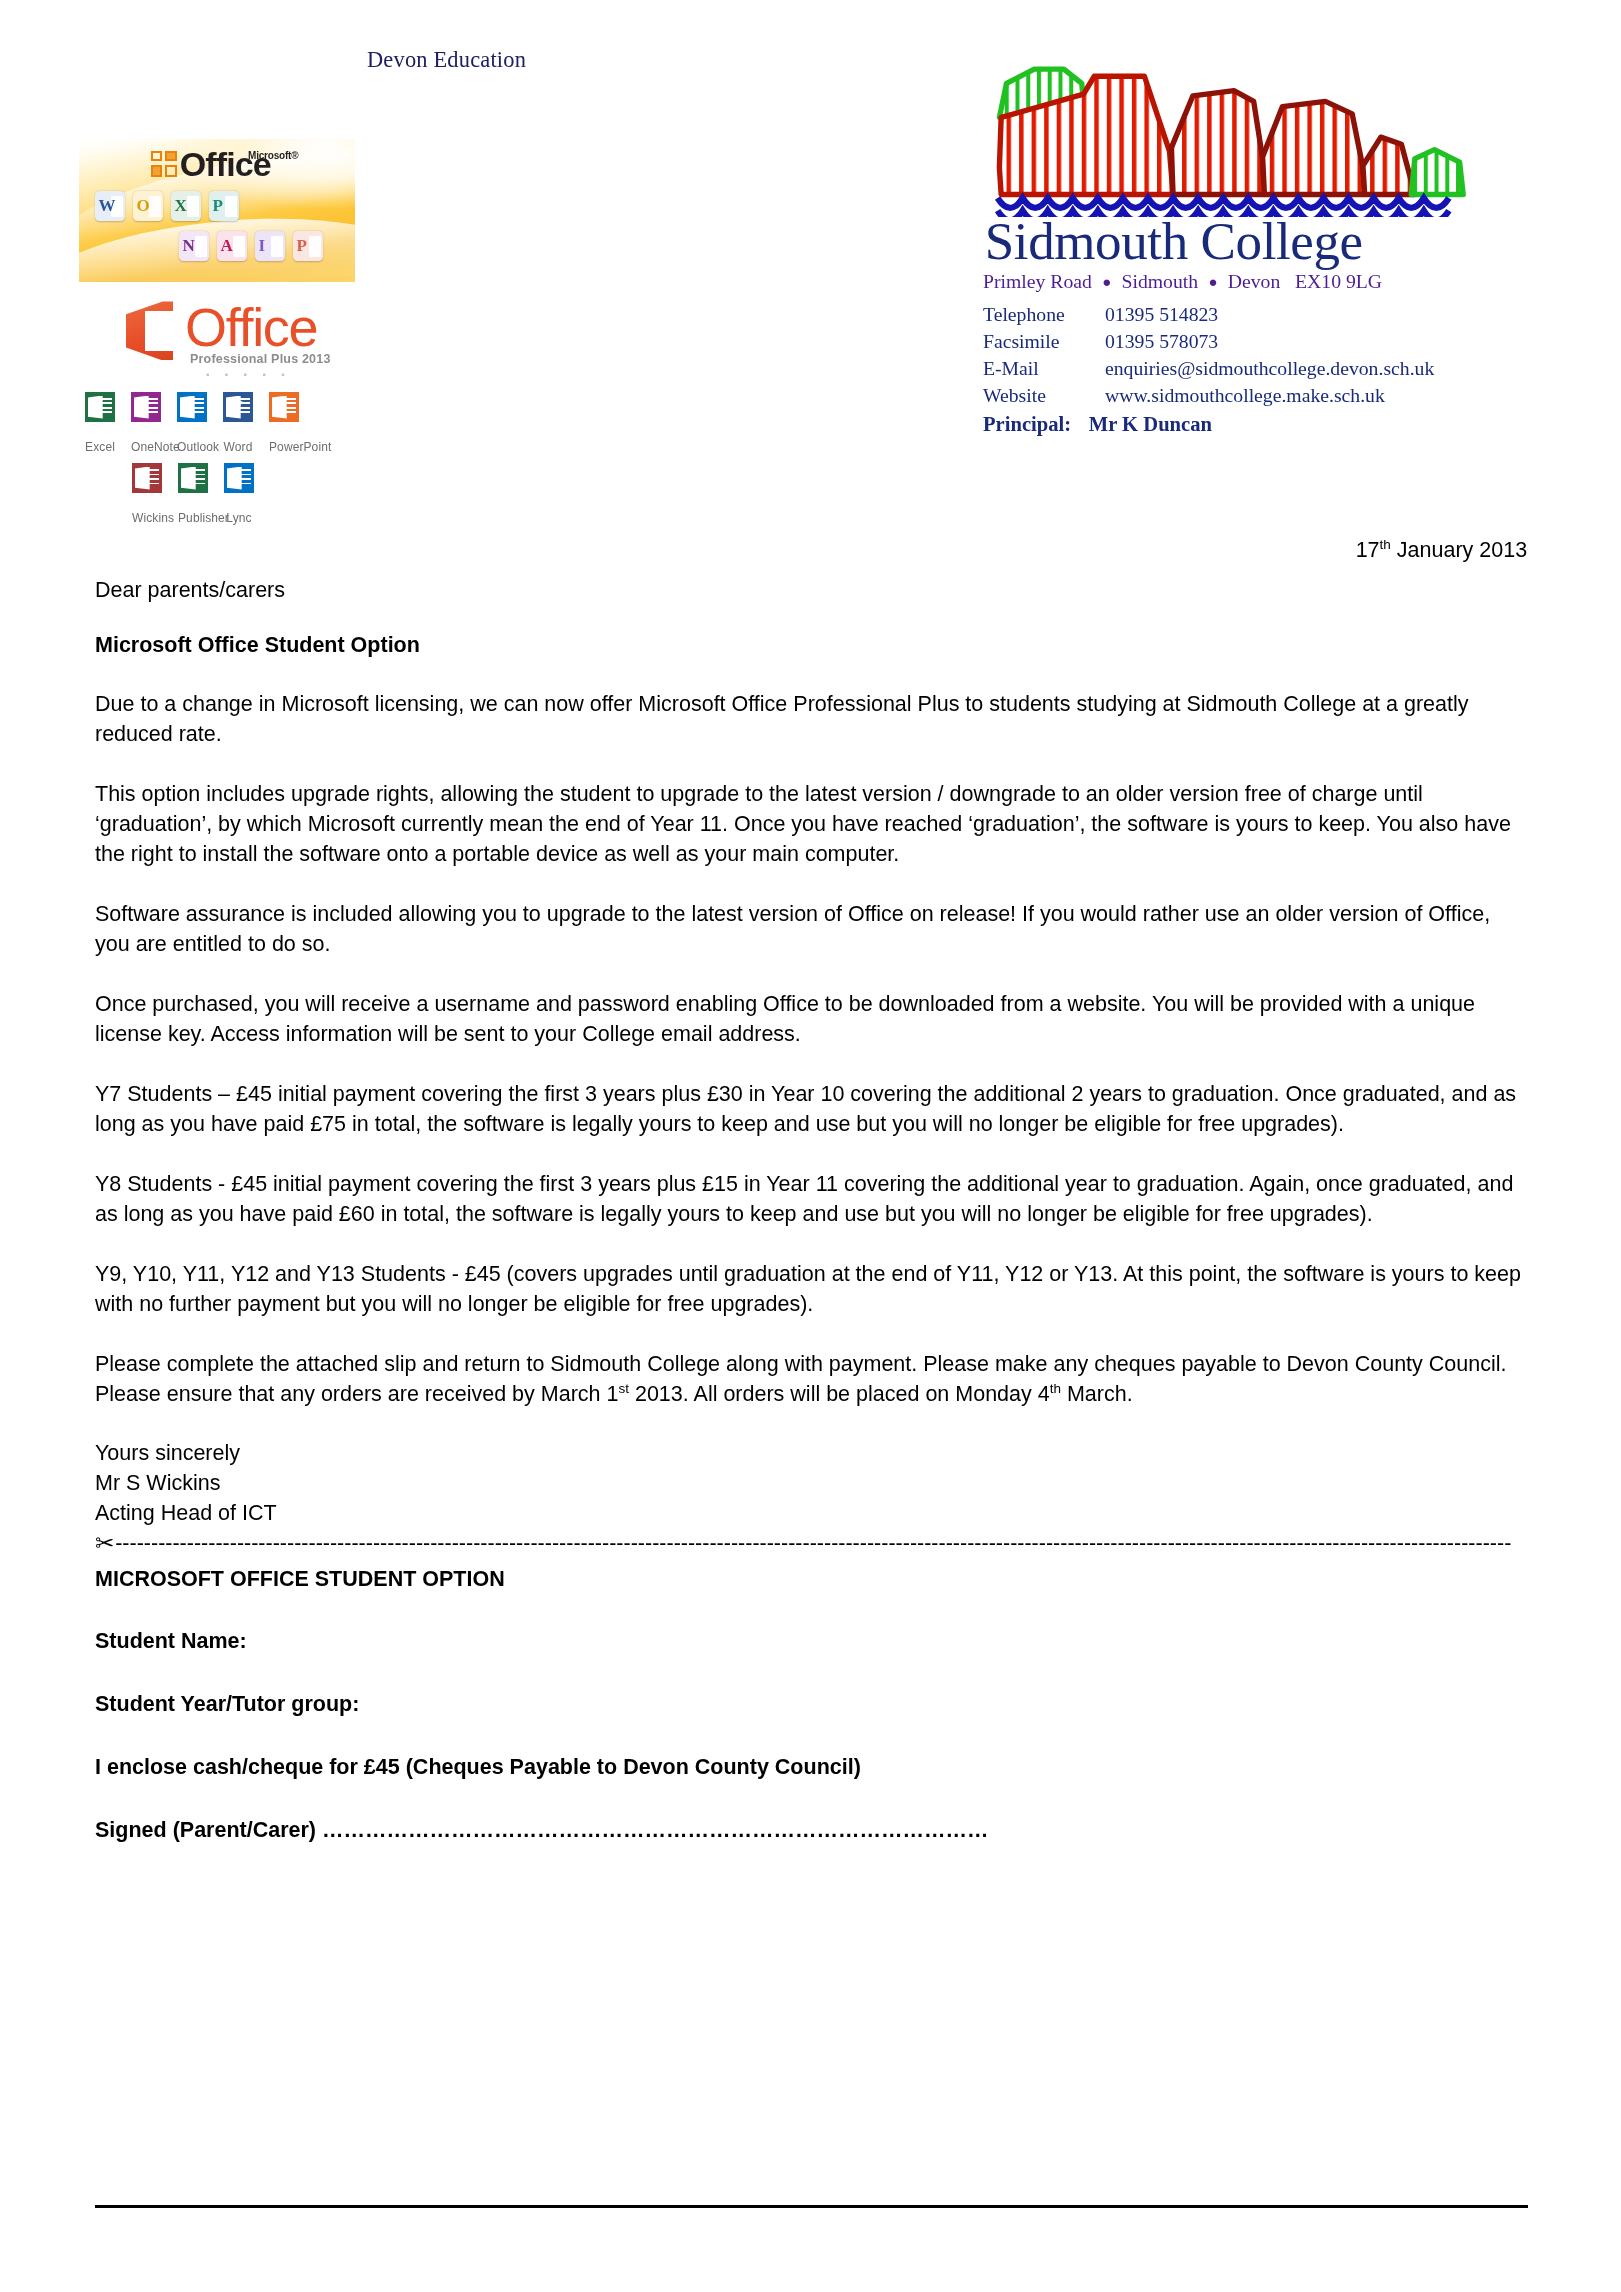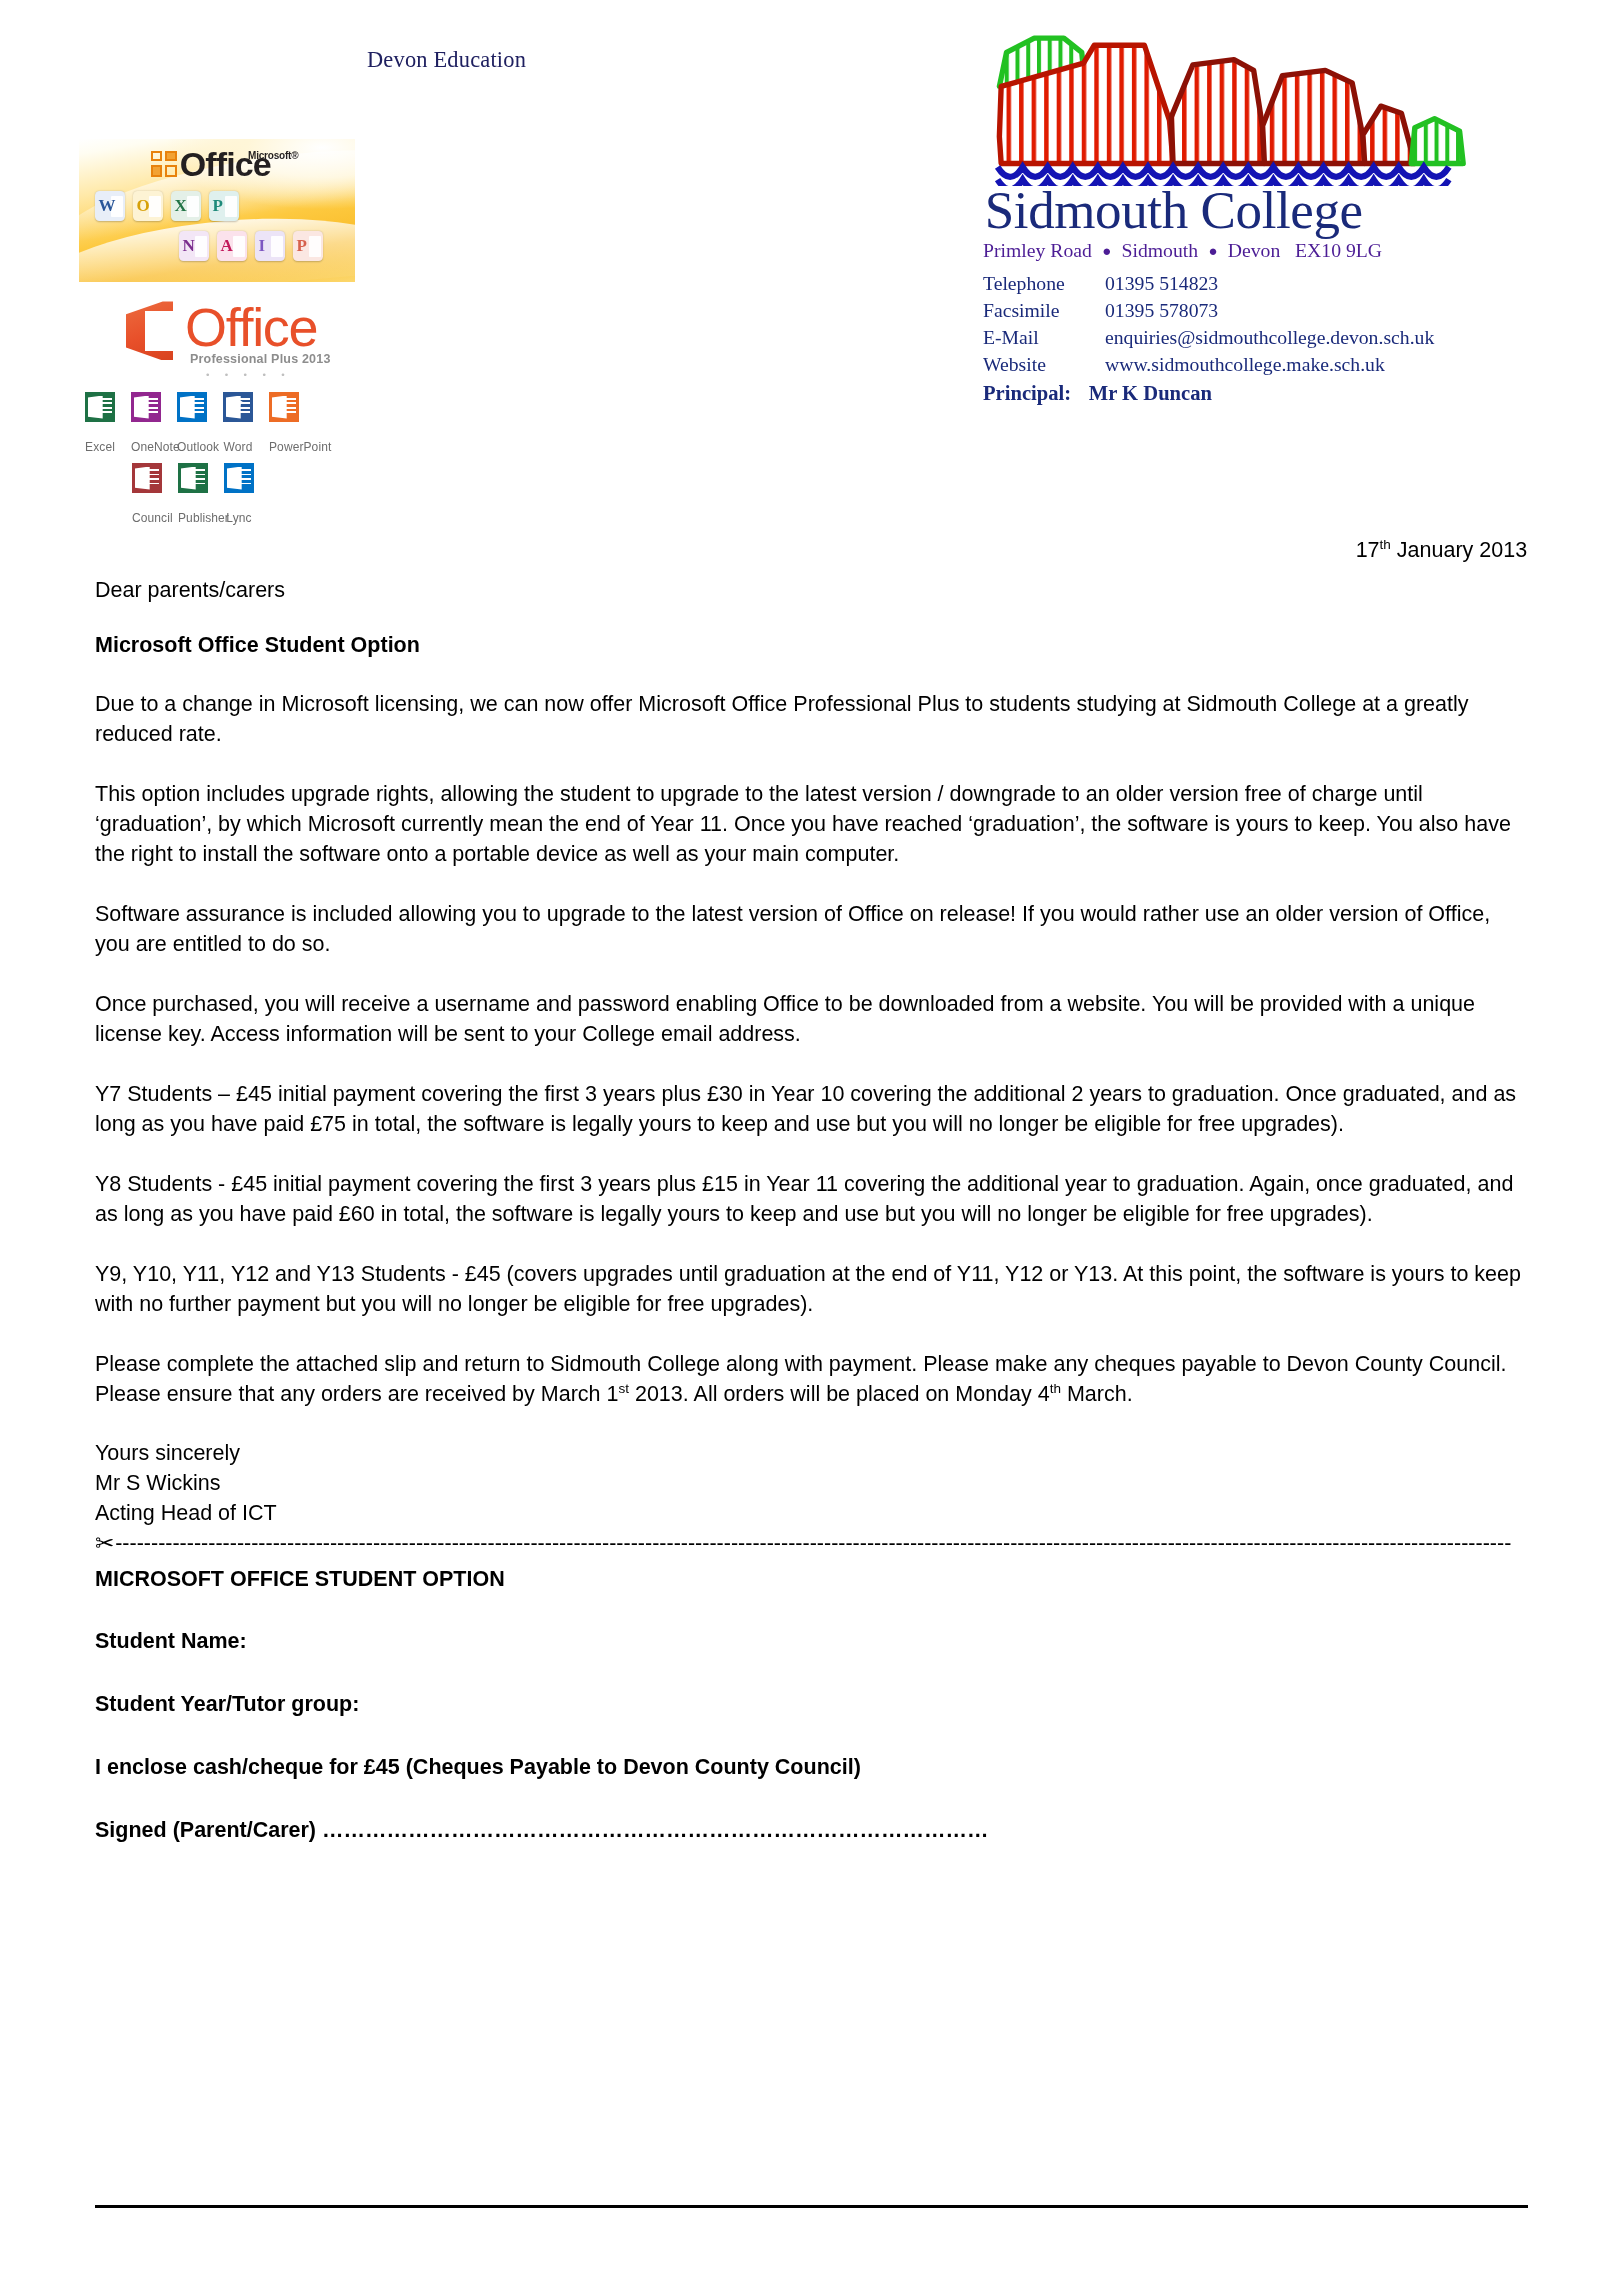--- a/index.html
+++ b/index.html
@@ -252,21 +252,21 @@
     color: #6d6d6d;
     margin-top: 18px;
     letter-spacing: 0.1px;
     white-space: nowrap;
   }
 
   
   .college-block {
     position: absolute;
     left: 983px;
-    top: 20px;
+    top: 51px;
     width: 591px;
   }
   .cliff-svg {
     display: block;
     width: 488px;
     height: 166px;
     margin-left: 10.7px;
   }
   .college-name {
     font-family: "Liberation Serif", serif;
@@ -498,21 +498,21 @@
         <div class="app-label">PowerPoint</div>
       </div>
     </div>
     <div class="app-row second">
       <div class="app-cell">
         <div class="app-ic" style="background:#a4373a;">
             <div class="page"></div>
             <div class="lines"></div>
             <b>A</b>
           </div>
-        <div class="app-label">Council</div>
+        <div class="app-label">Wickins</div>
       </div>
       <div class="app-cell">
         <div class="app-ic" style="background:#1e7145;">
             <div class="page"></div>
             <div class="lines"></div>
             <b>P</b>
           </div>
         <div class="app-label">Publisher</div>
       </div>
       <div class="app-cell">

